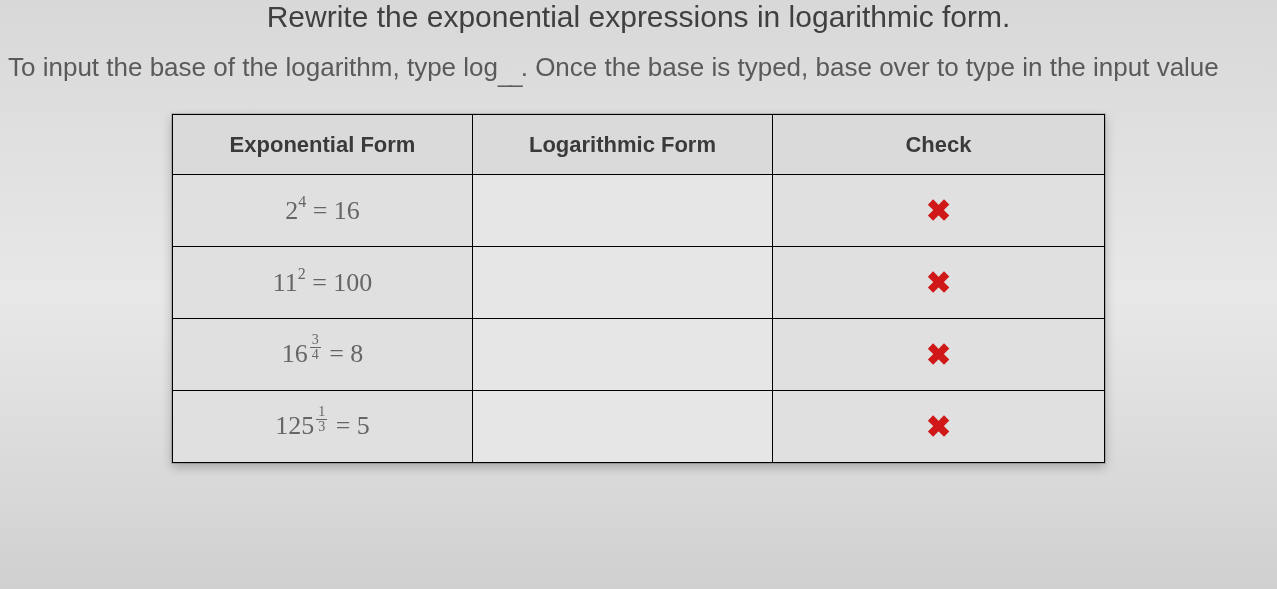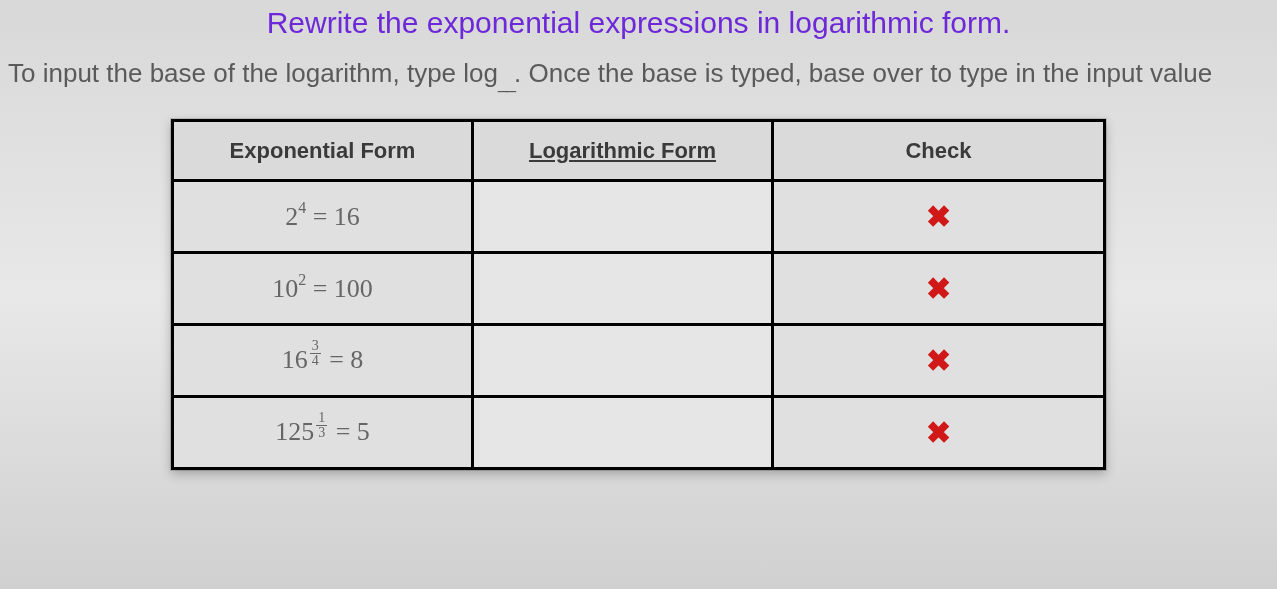--- a/index.html
+++ b/index.html
@@ -12,66 +12,65 @@
       height: 589px;
       background: linear-gradient(to bottom, #d8d8d8 0%, #e8e8e8 50%, #d0d0d0 100%);
       font-family: Arial, Helvetica, sans-serif;
       color: #3a3a3a;
       overflow: hidden;
       position: relative;
     }
     .title {
       text-align: center;
       font-size: 30px;
-      color: #6d28d9;
-      padding-top: 6px;
+      color: #404040;
       padding-bottom: 18px;
       font-weight: 400;
     }
     .instruction {
       font-size: 26px;
       color: #5a5a5a;
       padding: 0 8px 26px 8px;
       font-weight: 400;
       white-space: nowrap;
     }
     .subscript-blank {
-      font-size: 18px;
+      font-size: 24px;
       vertical-align: sub;
       letter-spacing: -2px;
       margin-top: 45px;
     }
     .table-wrap {
       display: flex;
       justify-content: center;
     }
     table {
       border-collapse: collapse;
       background: #e0e0e0;
       box-shadow: 0 4px 10px rgba(0,0,0,0.25), 0 0 0 1px rgba(0,0,0,0.15);
     }
     th, td {
-      border: 3px solid #000000;
+      border: 1px solid #000000;
       text-align: center;
       vertical-align: middle;
     }
     th {
       background: #dadada;
       font-weight: 700;
       font-size: 22px;
       color: #3a3a3a;
       height: 60px;
     }
     td {
       height: 72px;
       font-size: 22px;
       color: #555;
     }
     .col-exp { width: 300px; }
-    .col-log { width: 300px; text-decoration: underline; }
+    .col-log { width: 300px; }
     .col-check { width: 332px; }
     .math {
       font-family: 'Times New Roman', Times, serif;
       font-size: 26px;
       color: #666;
       white-space: nowrap;
     }
     .math sup {
       font-size: 16px;
       vertical-align: super;
@@ -132,21 +131,21 @@
             <span>2</span><sup>4</sup><span> = </span><span>16</span>
           </span>
         </td>
         <td class="log-cell"></td>
         <td><span class="x-mark">✖</span></td>
       </tr>
 
       <tr>
         <td>
           <span class="math">
-            <span>10</span><sup>2</sup><span> = </span><span>100</span>
+            <span>11</span><sup>2</sup><span> = </span><span>100</span>
           </span>
         </td>
         <td class="log-cell"></td>
         <td><span class="x-mark">✖</span></td>
       </tr>
 
 
       <tr>
         <td>
           <span class="math">

